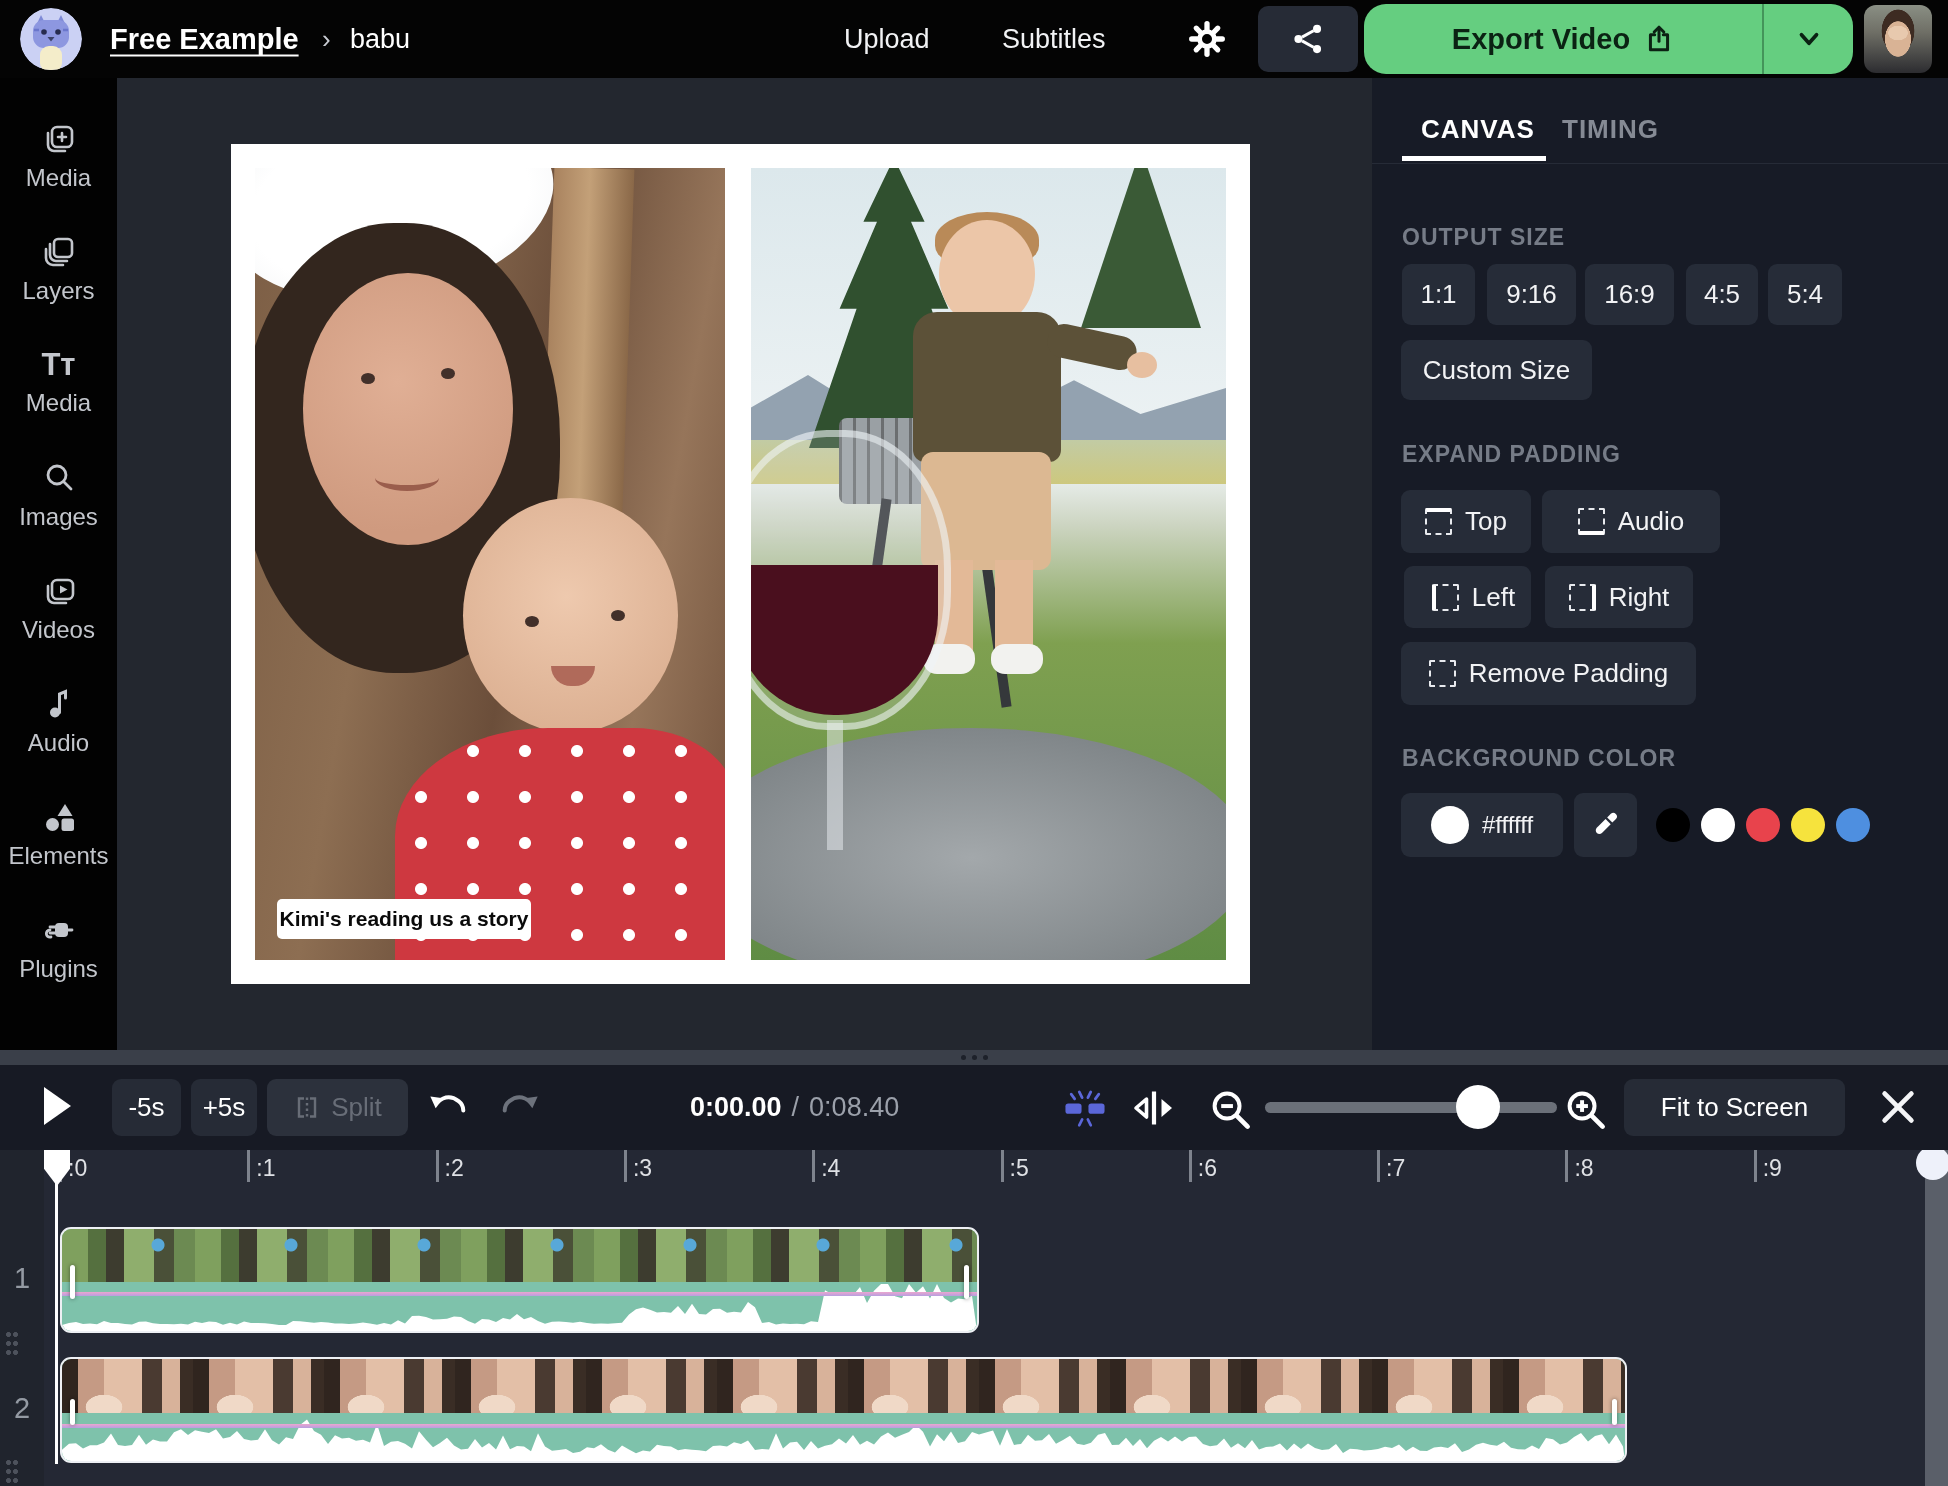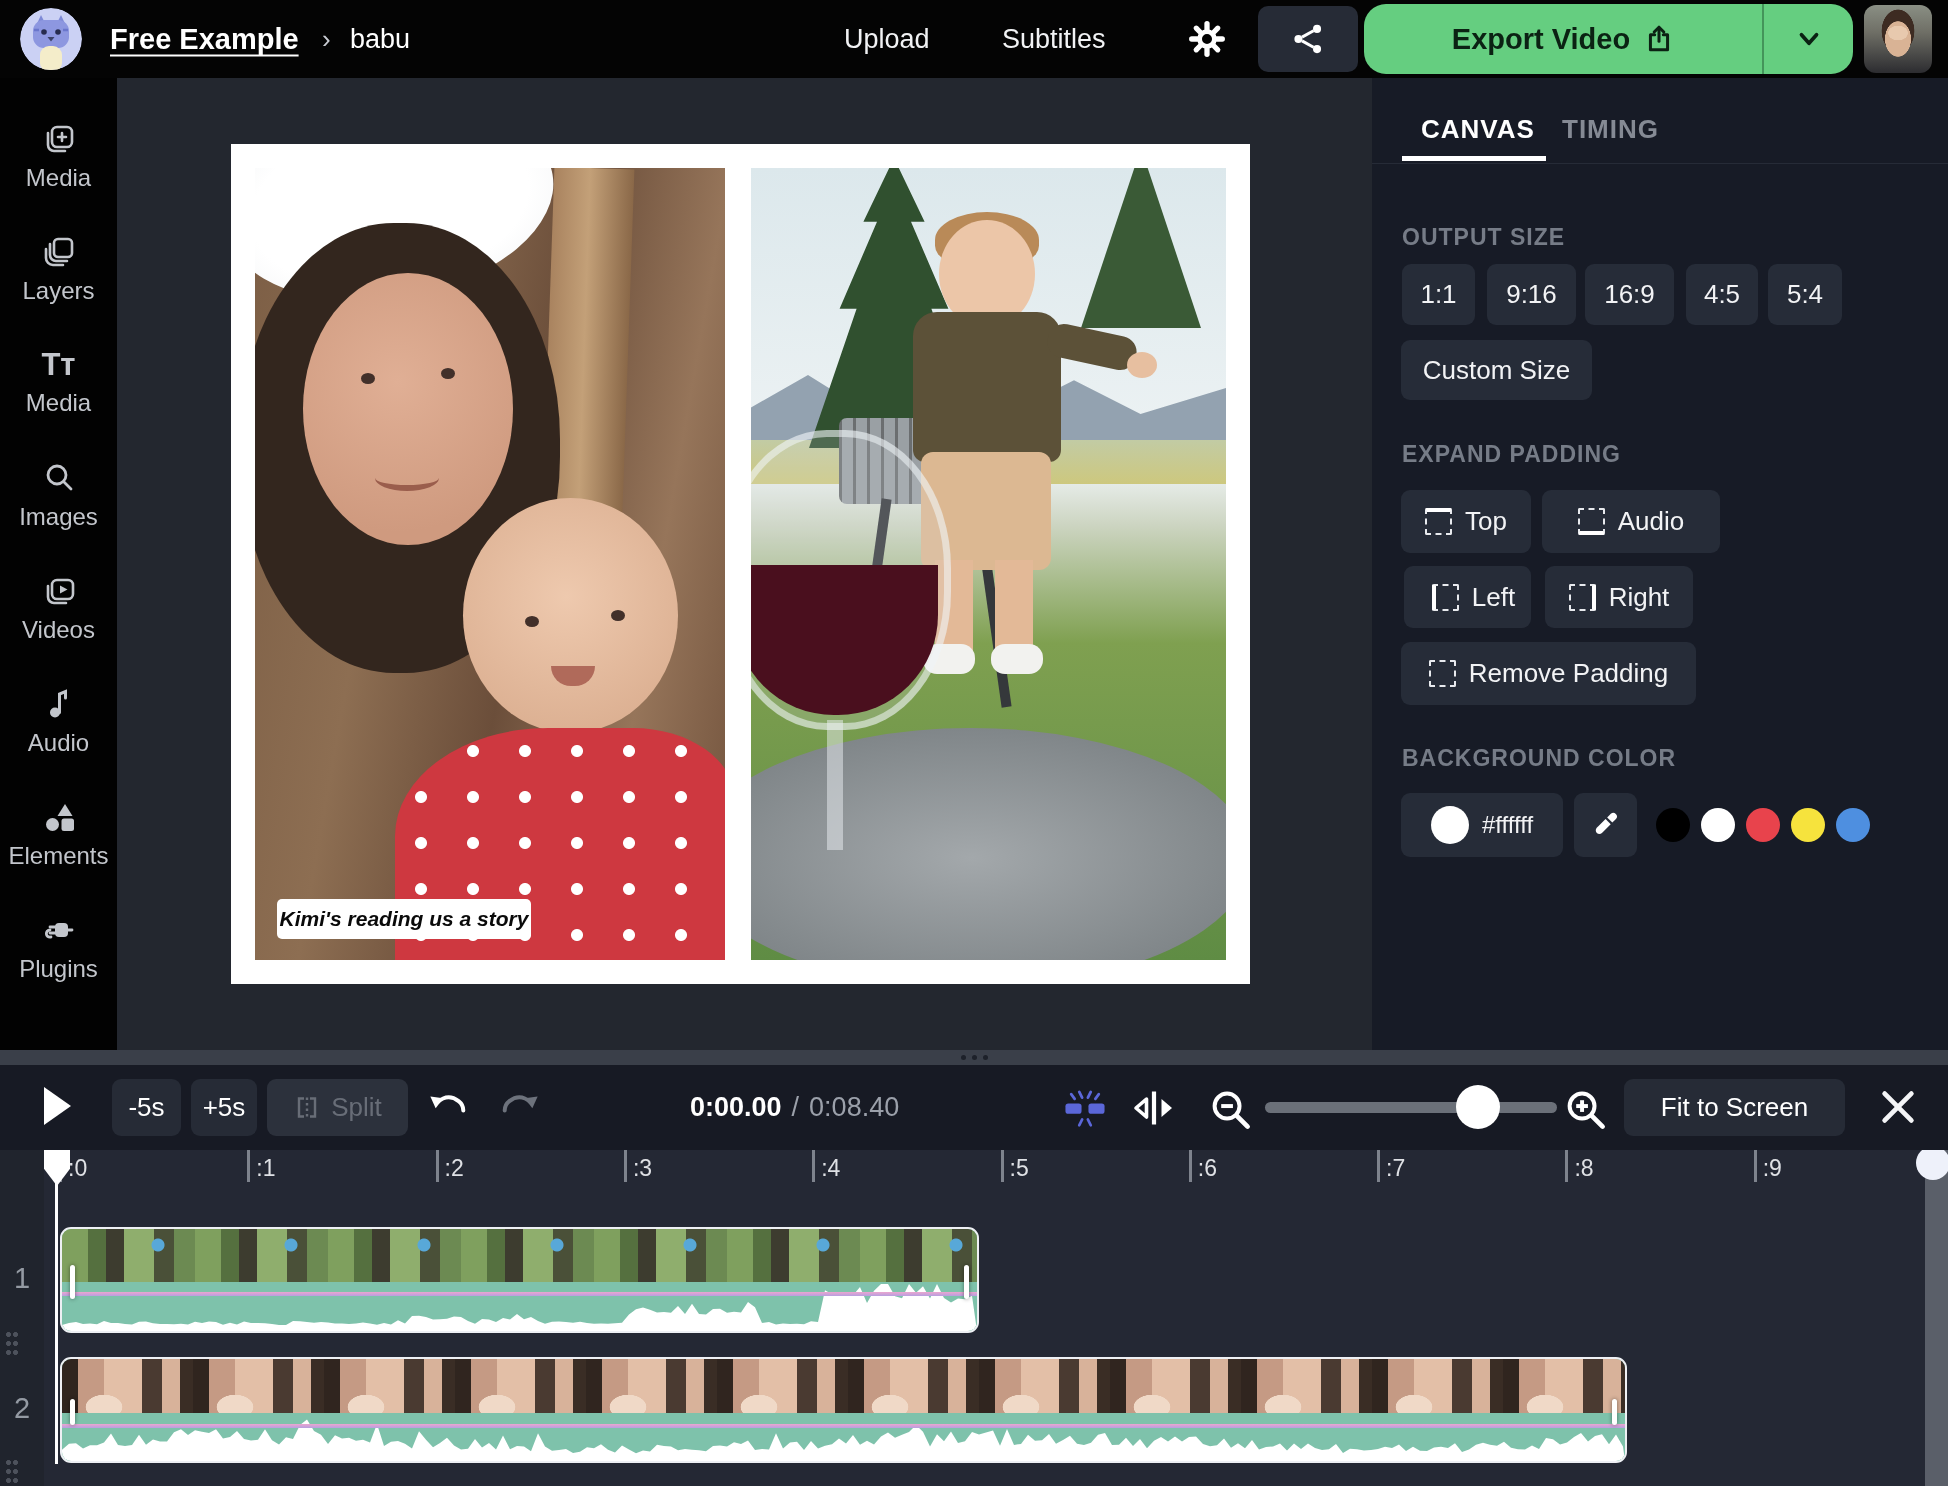--- a/index.html
+++ b/index.html
@@ -50,21 +50,21 @@
   .pole { position:absolute; left:290px; top:0; width:80px; height:540px; background:linear-gradient(90deg,#a9835f,#c3a078 45%,#8a6848); transform:rotate(2deg); }
   .hat { position:absolute; left:-30px; top:-60px; width:330px; height:190px; background:radial-gradient(#ffffff 60%, #eef0f2); border-radius:50%; transform:rotate(-10deg); }
   .hair-m { position:absolute; left:-15px; top:55px; width:320px; height:450px; background:#33261e; border-radius:48%; }
   .face-m { position:absolute; left:48px; top:105px; width:210px; height:272px; background:radial-gradient(circle at 45% 40%, #e0af95, #cf9a7f 75%); border-radius:50%; }
   .eye { position:absolute; width:14px; height:11px; background:#42302a; border-radius:50%; }
   .mouth-m { position:absolute; left:72px; top:192px; width:64px; height:26px; border-bottom:6px solid #9a5d4c; border-radius:50%; }
   .head-b { position:absolute; left:208px; top:330px; width:215px; height:235px; background:radial-gradient(circle at 48% 42%, #eec9ae, #dcb092 78%); border-radius:50%; }
   .mouth-b { position:absolute; left:88px; top:168px; width:44px; height:20px; background:#b06a5a; border-radius:0 0 22px 22px; }
   .body-b { position:absolute; left:140px; top:560px; width:340px; height:240px; background:#ce3840; border-radius:45% 30% 0 0;
     background-image:radial-gradient(circle, #ffffff 0 5.5px, rgba(0,0,0,0) 6.5px); background-size:52px 46px; }
-  .caption { position:absolute; left:22px; top:731px; width:254px; height:40px; background:#ffffff; border-radius:5px; display:flex; align-items:center; justify-content:center; color:#0a0a0a; font-size:21px; font-weight:bold;font-style:italic; }
+  .caption { position:absolute; left:22px; top:731px; width:254px; height:40px; background:#ffffff; border-radius:5px; display:flex; align-items:center; justify-content:center; color:#0a0a0a; font-size:21px; font-weight:bold; }
 
   
   .mtn { position:absolute; left:0; top:168px; width:475px; height:130px; background:#93a2b0;
     clip-path:polygon(0 100%, 0 55%, 12% 30%, 26% 62%, 40% 20%, 55% 58%, 68% 34%, 82% 60%, 100% 40%, 100% 100%); }
   .field { position:absolute; left:0; top:272px; width:475px; height:44px; background:linear-gradient(180deg,#c2cba4,#cdc87e); }
   .pine { position:absolute; left:58px; top:-10px; width:170px; height:290px; background:#30502f; clip-path:polygon(50% 0, 68% 22%, 60% 22%, 82% 52%, 72% 52%, 100% 100%, 0 100%, 28% 52%, 18% 52%, 40% 22%, 32% 22%); }
   .pine2 { position:absolute; left:330px; top:-20px; width:120px; height:180px; background:#3a5a36; clip-path:polygon(50% 0, 100% 100%, 0 100%); }
   .kid { position:absolute; left:128px; top:52px; width:210px; height:470px; }
   .kid-head { position:absolute; left:60px; top:0; width:96px; height:108px; background:#ecc6a8; border-radius:50%; }
   .kid-hair { position:absolute; left:56px; top:-8px; width:104px; height:56px; background:#b98a58; border-radius:50% 50% 40% 40%; }

